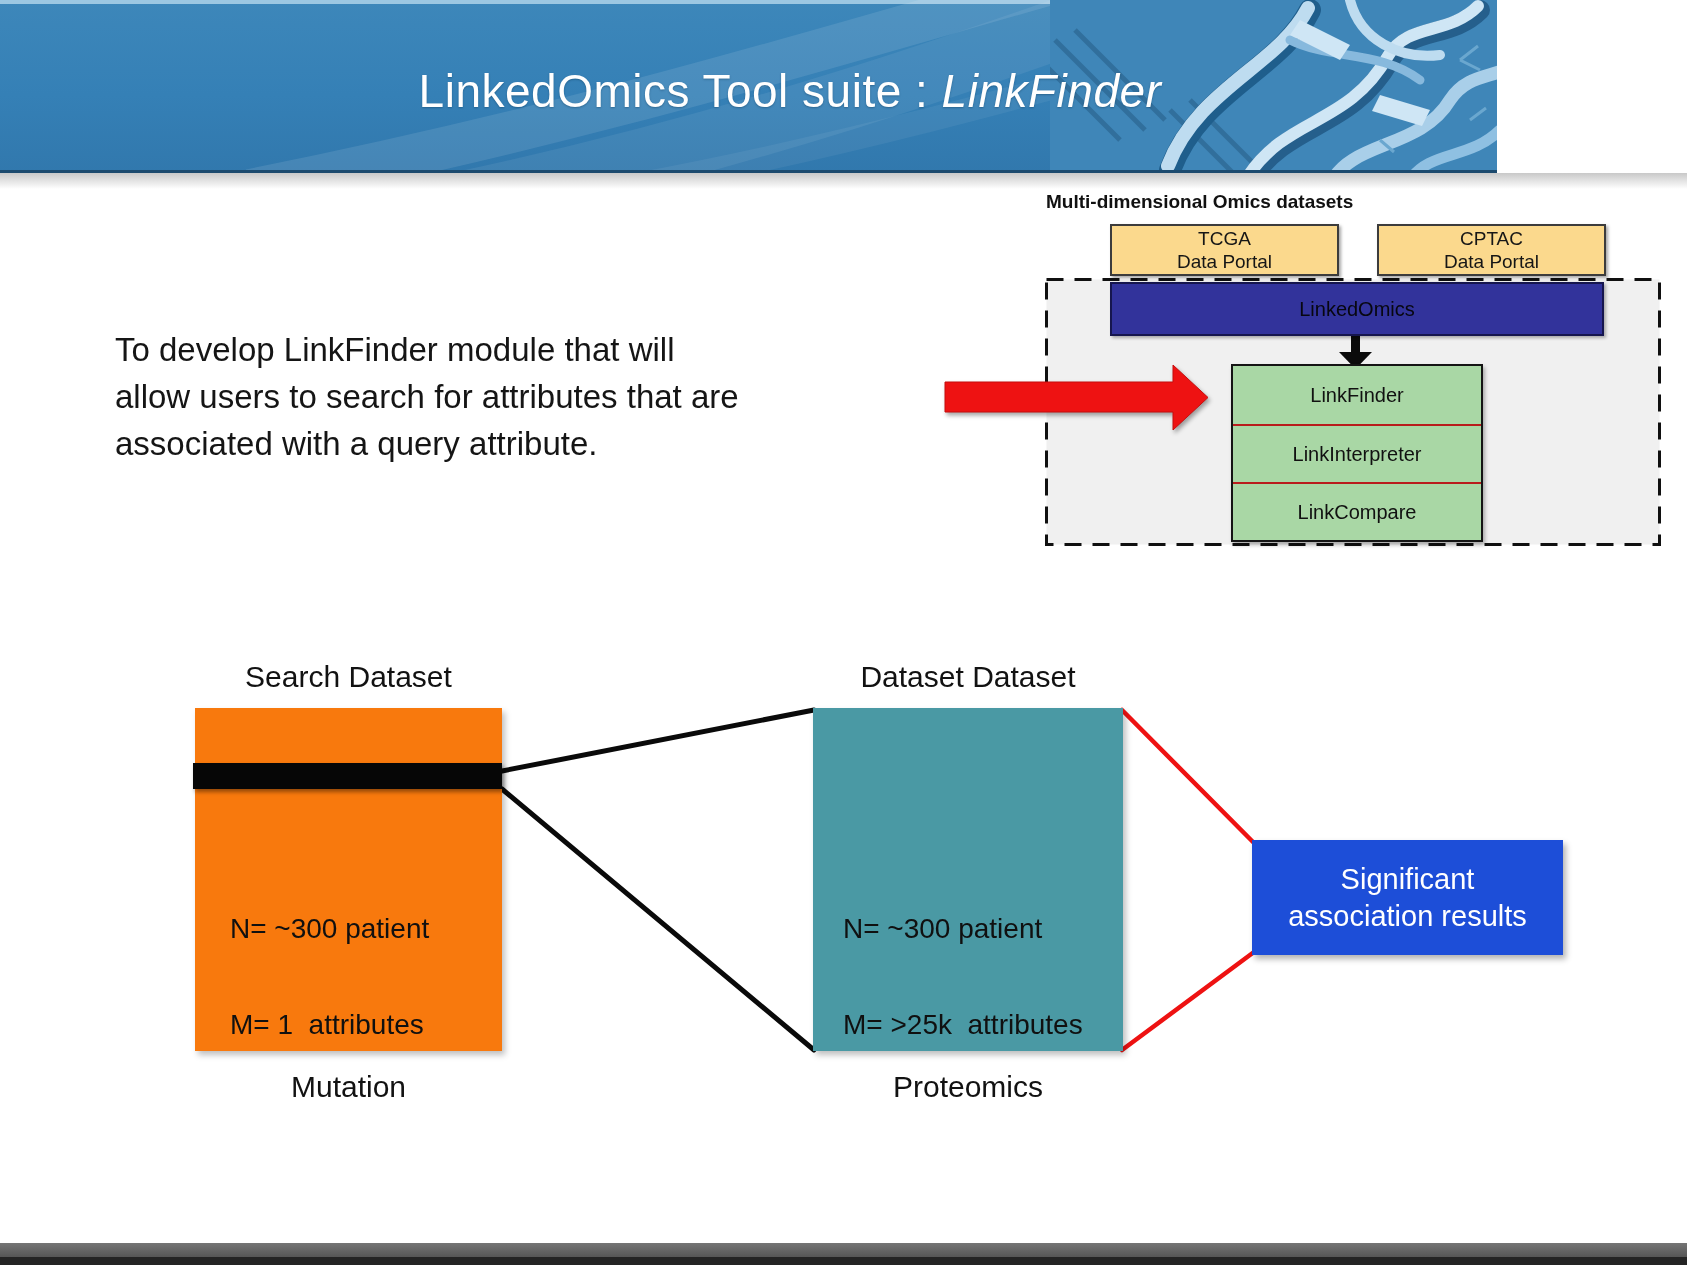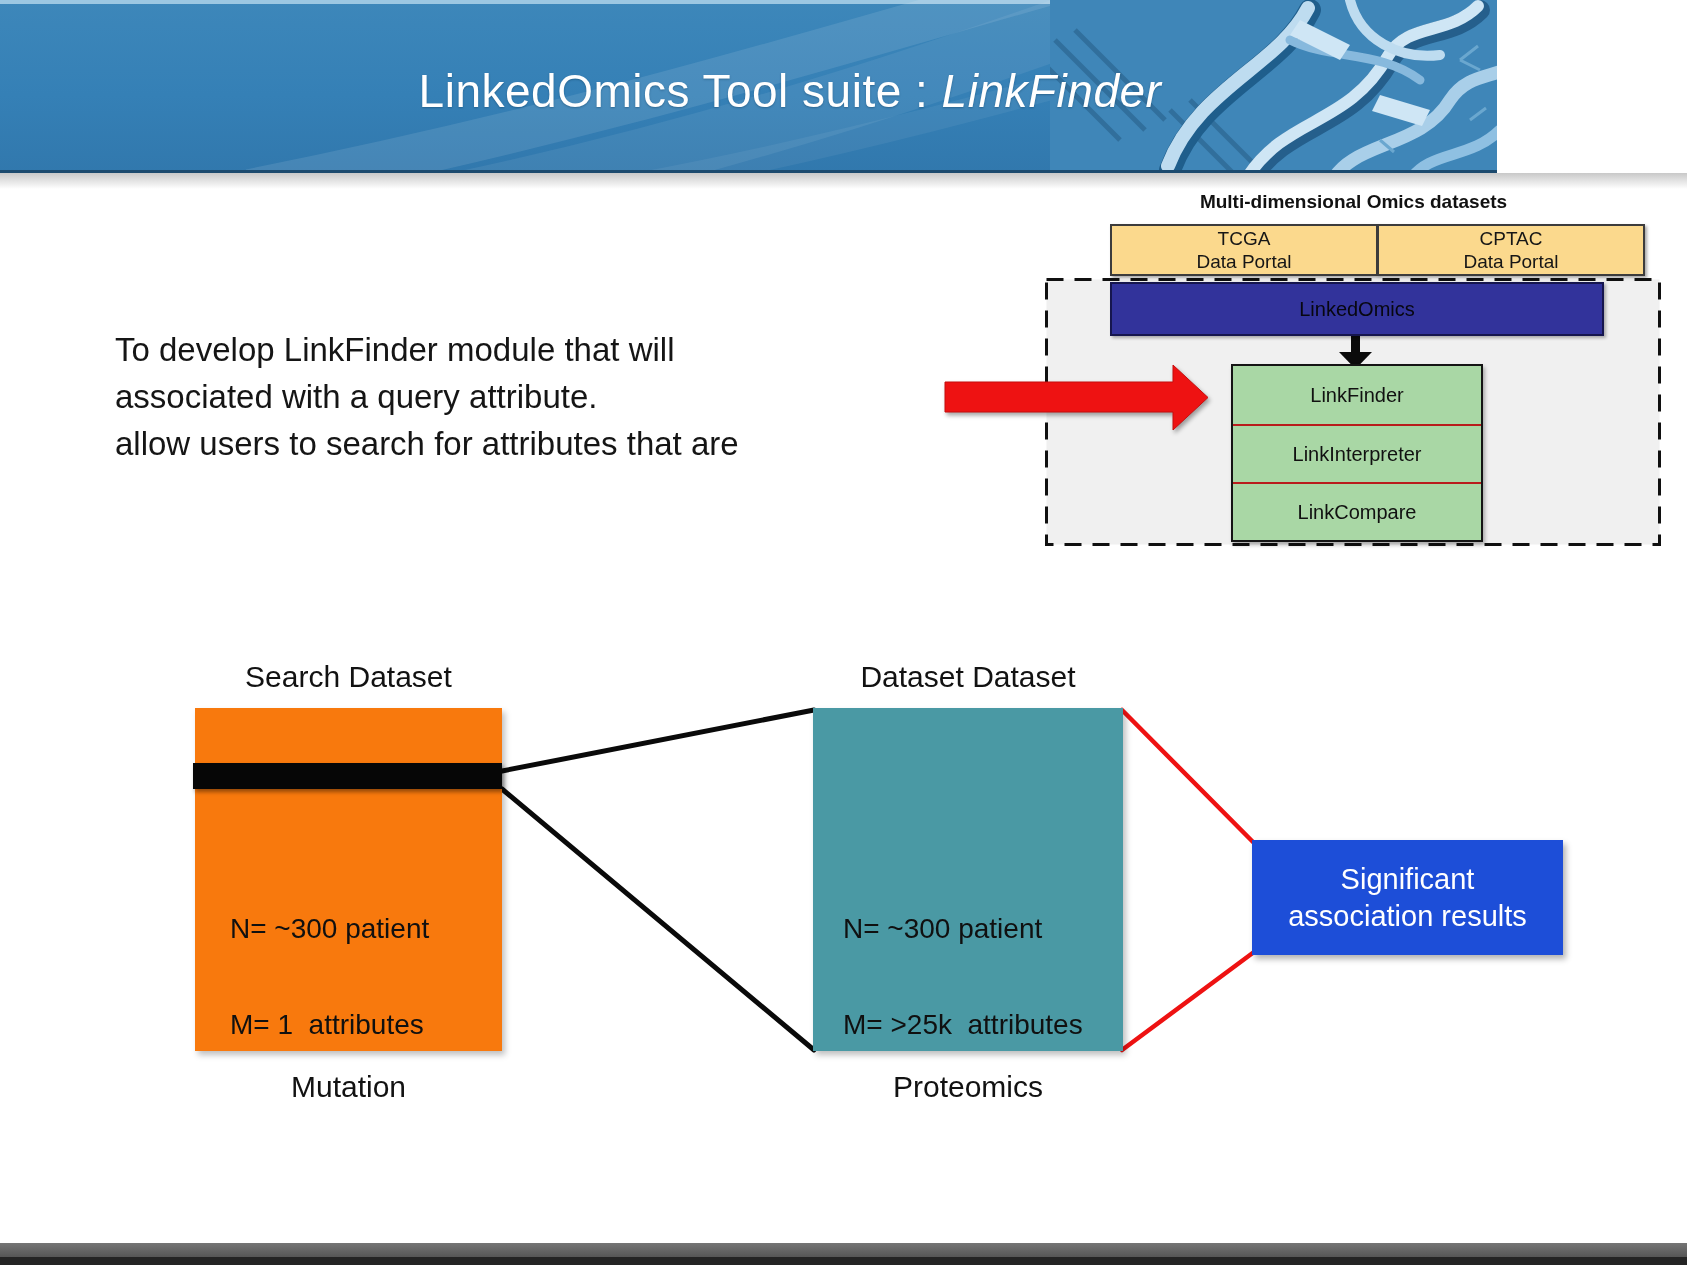--- a/index.html
+++ b/index.html
@@ -43,24 +43,24 @@
     position:absolute; left:115px; top:326px; width:800px;
     font-size:33px; line-height:47px; color:#151515;
   }
 
   
   .overlay-svg { position:absolute; left:0; top:0; z-index:1; pointer-events:none; }
 
   
   .omics-heading {
     position:absolute; left:1046px; top:191px; width:615px; z-index:2;
-    text-align:center; font-size:19px; font-weight:bold; color:#111;
+    font-size:19px; font-weight:bold; color:#111;
   }
   .portal-box {
-    position:absolute; top:224px; width:268px; height:52px; z-index:2;
+    position:absolute; top:224px; width:229px; height:52px; z-index:2;
     background:#FBD98D; border:2px solid #3c3c3c;
     box-shadow:2px 2px 3px rgba(0,0,0,0.35);
     display:flex; flex-direction:column; justify-content:center;
     text-align:center; font-size:19px; line-height:23px; color:#161616;
   }
   .portal-tcga { left:1110px; }
   .portal-cptac { left:1377px; }
   .platform-bar {
     position:absolute; left:1110px; top:282px; width:494px; height:54px; z-index:2;
     background:#32339B; border:2px solid #16164e;
@@ -167,22 +167,22 @@
       </g>
     </svg>
 
     <div class="banner-title"><span>LinkedOmics Tool suite : </span><em>LinkFinder</em></div>
     <div class="banner-bottomline"></div>
   </div>
   <div class="banner-shadow"></div>
 
   <div class="objective">
     <div>To develop LinkFinder module that will</div>
+    <div>allow users to search for attributes that are</div>
     <div>associated with a query attribute.</div>
-    <div>allow users to search for attributes that are</div>
   </div>
 
   <svg class="overlay-svg" width="1687" height="1265" viewBox="0 0 1687 1265">
 
     <rect x="1046.5" y="279.5" width="613" height="265" fill="#f0f0f0" stroke="#101010" stroke-width="3" stroke-dasharray="17 11"></rect>
 
     <polygon points="945,382 1173,382 1173,365 1208,397.5 1173,430 1173,412 945,412" fill="#EE1212" stroke="#c50d0d" stroke-width="1" style="filter:drop-shadow(2px 3px 2px rgba(0,0,0,0.35));"></polygon>
 
     <g fill="#0b0b0b">
       <rect x="1351" y="334" width="9" height="21"></rect>

